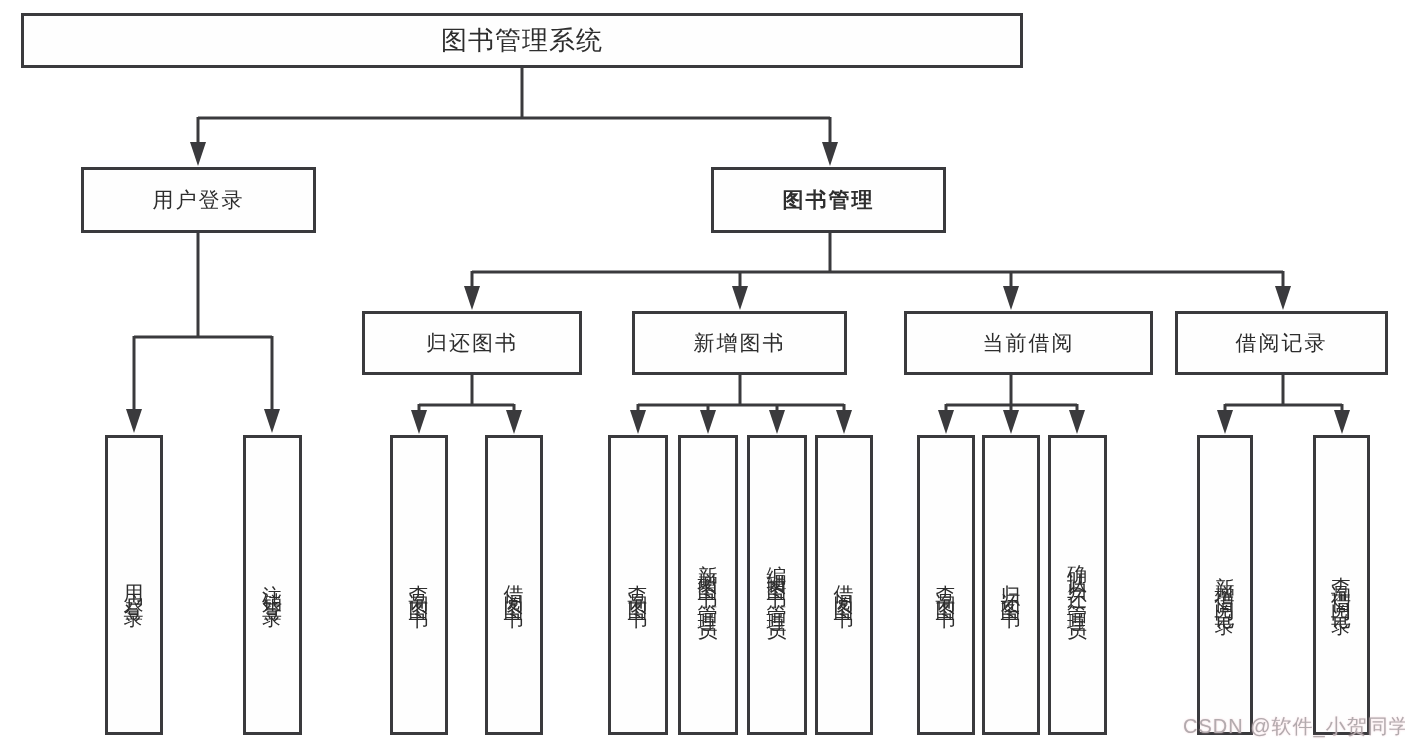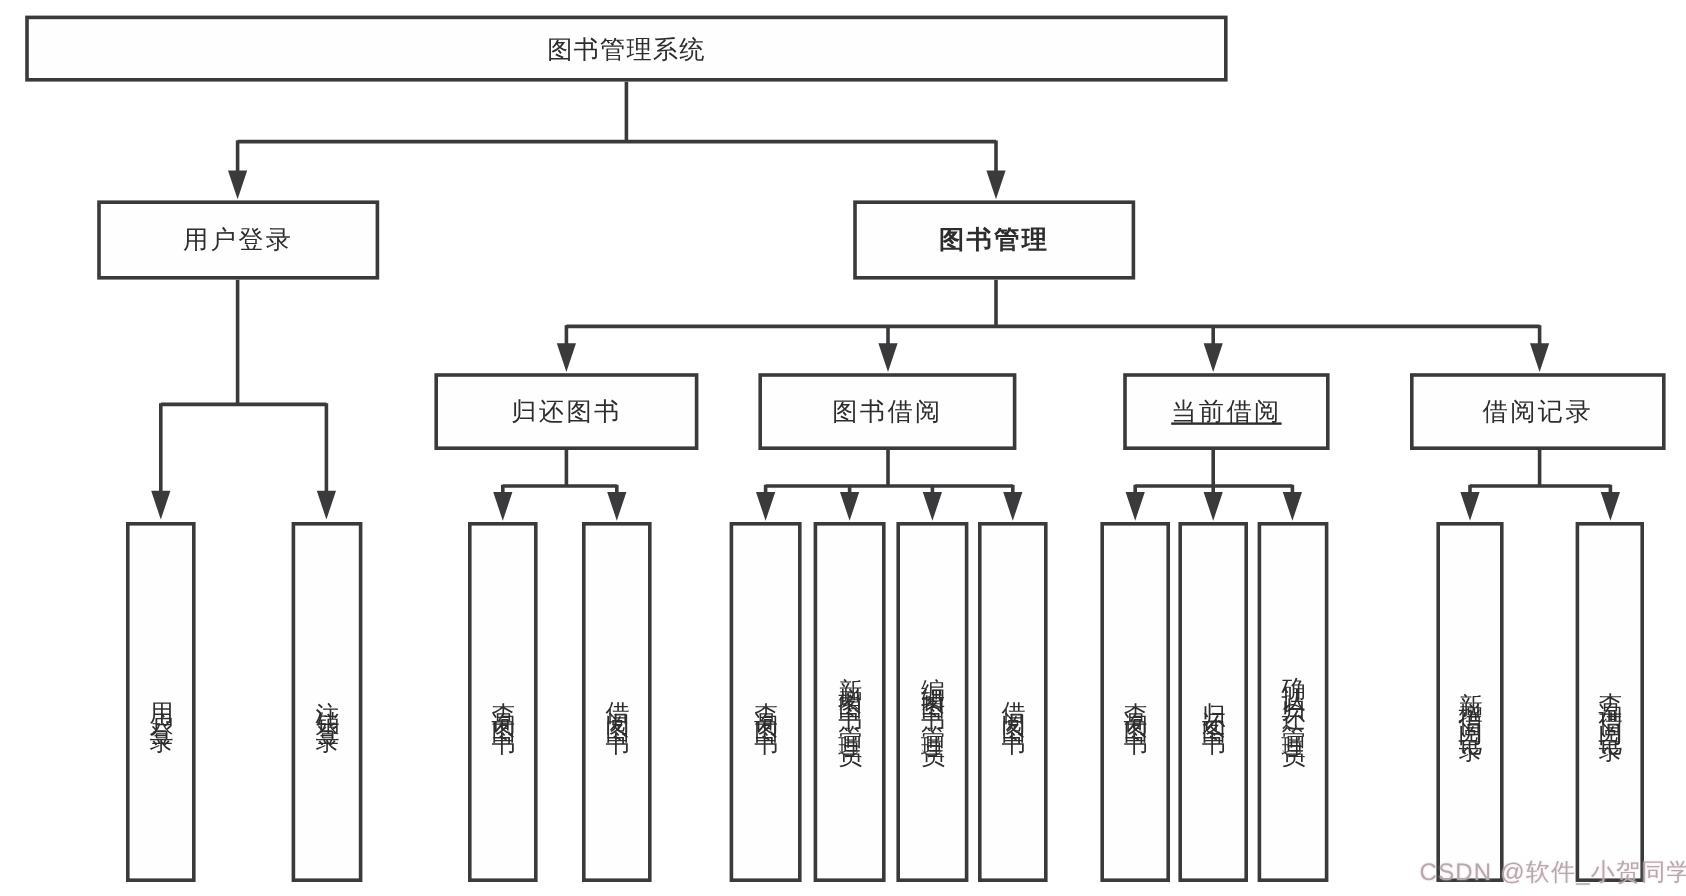--- a/index.html
+++ b/index.html
@@ -31,21 +31,21 @@
     justify-content: center;
     z-index: 2;
     color: #2d2d2d;
   }
   .node.hlabel {
     font-size: 21px;
     letter-spacing: 2px;
     white-space: nowrap;
   }
   .node.root-box {
-    font-size: 21px;
+    font-size: 26px;
     letter-spacing: 1px;
   }
   .leaf {
     position: absolute;
     box-sizing: border-box;
     border: 3px solid #3a3a3d;
     background: #fefefe;
     display: flex;
     align-items: center;
     justify-content: center;
@@ -137,22 +137,22 @@
     <line x1="1342" y1="404" x2="1342" y2="414"></line>
     <polygon points="1334,410 1350,410 1342,434" stroke="none"></polygon>
   </svg>
 
   <div class="node root-box" style="left:21px; top:13px; width:1002px; height:55px;">图书管理系统</div>
 
   <div class="node hlabel" style="left:81px; top:167px; width:235px; height:66px;">用户登录</div>
   <div class="node hlabel" style="left:711px; top:167px; width:235px; height:66px;font-weight:bold;">图书管理</div>
 
   <div class="node hlabel" style="left:362px; top:311px; width:220px; height:64px;">归还图书</div>
-  <div class="node hlabel" style="left:632px; top:311px; width:215px; height:64px;">图书借阅</div>
-  <div class="node hlabel" style="left:936px; top:311px; width:172px; height:64px;text-decoration:underline;">当前借阅</div>
+  <div class="node hlabel" style="left:632px; top:311px; width:215px; height:64px;">新增图书</div>
+  <div class="node hlabel" style="left:904px; top:311px; width:249px; height:64px;">当前借阅</div>
   <div class="node hlabel" style="left:1175px; top:311px; width:213px; height:64px;">借阅记录</div>
 
   <div class="leaf" style="left:105px; top:435px; width:58px; height:300px;">
     <span class="vtext">用户登录</span>
   </div>
   <div class="leaf" style="left:243px; top:435px; width:59px; height:300px;">
     <span class="vtext">注销登录</span>
   </div>
 
   <div class="leaf" style="left:390px; top:435px; width:58px; height:300px;">

